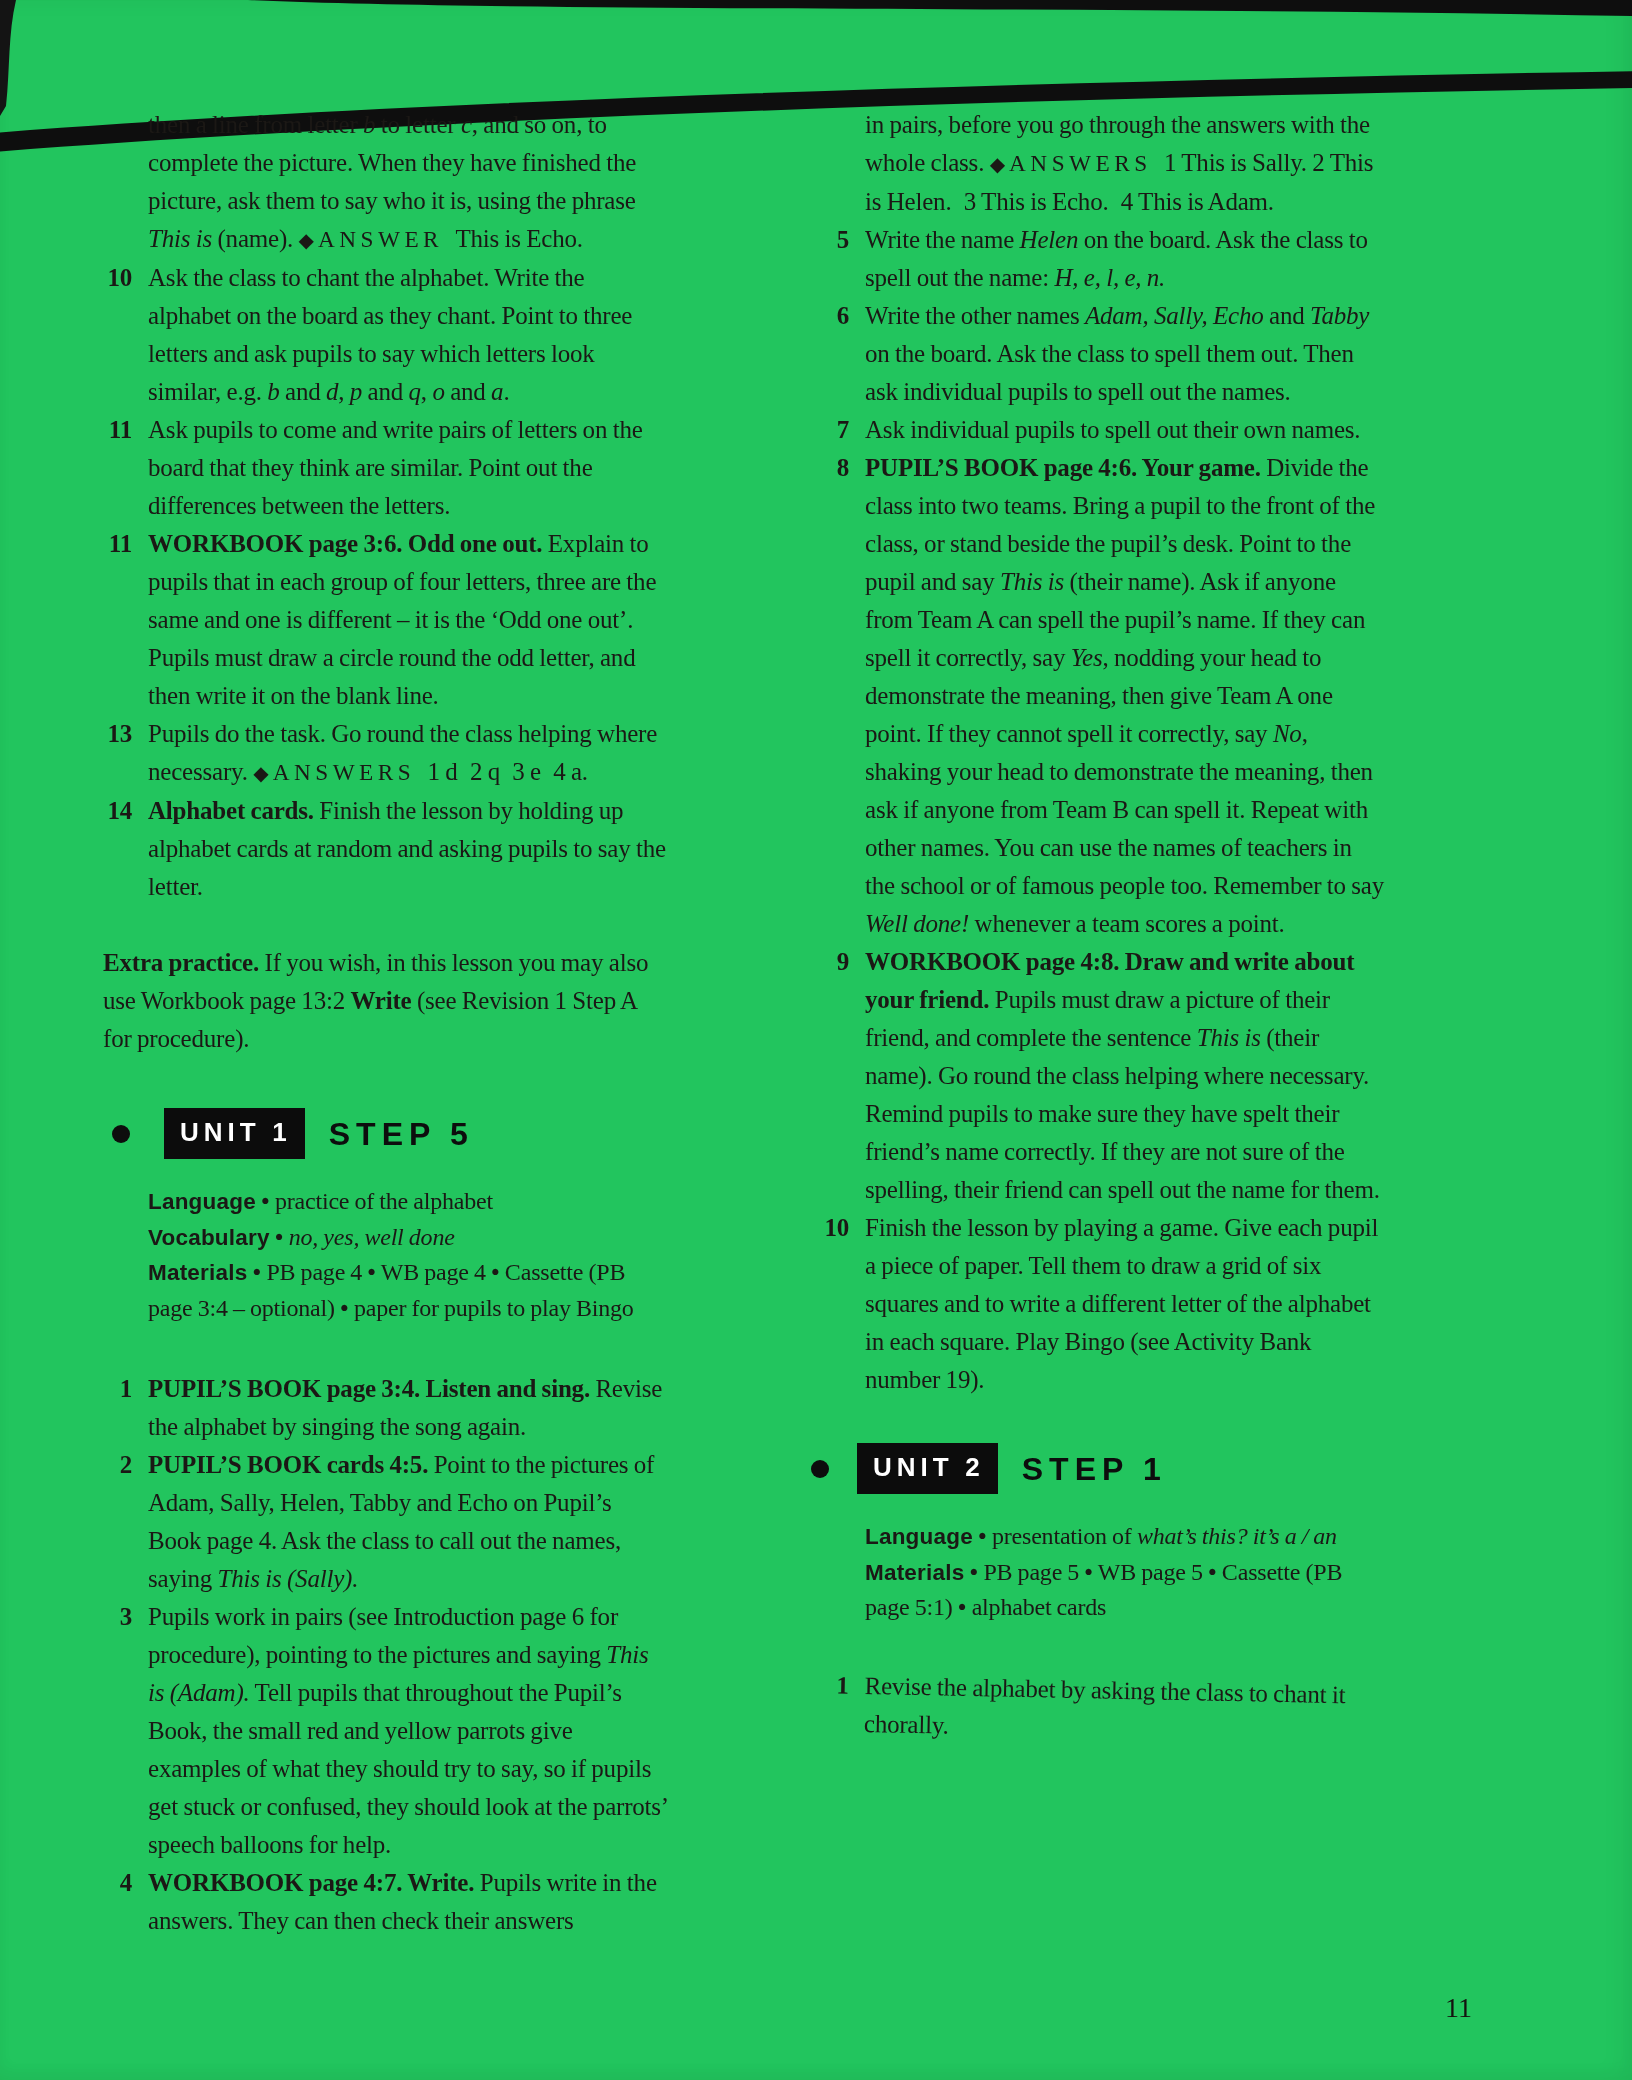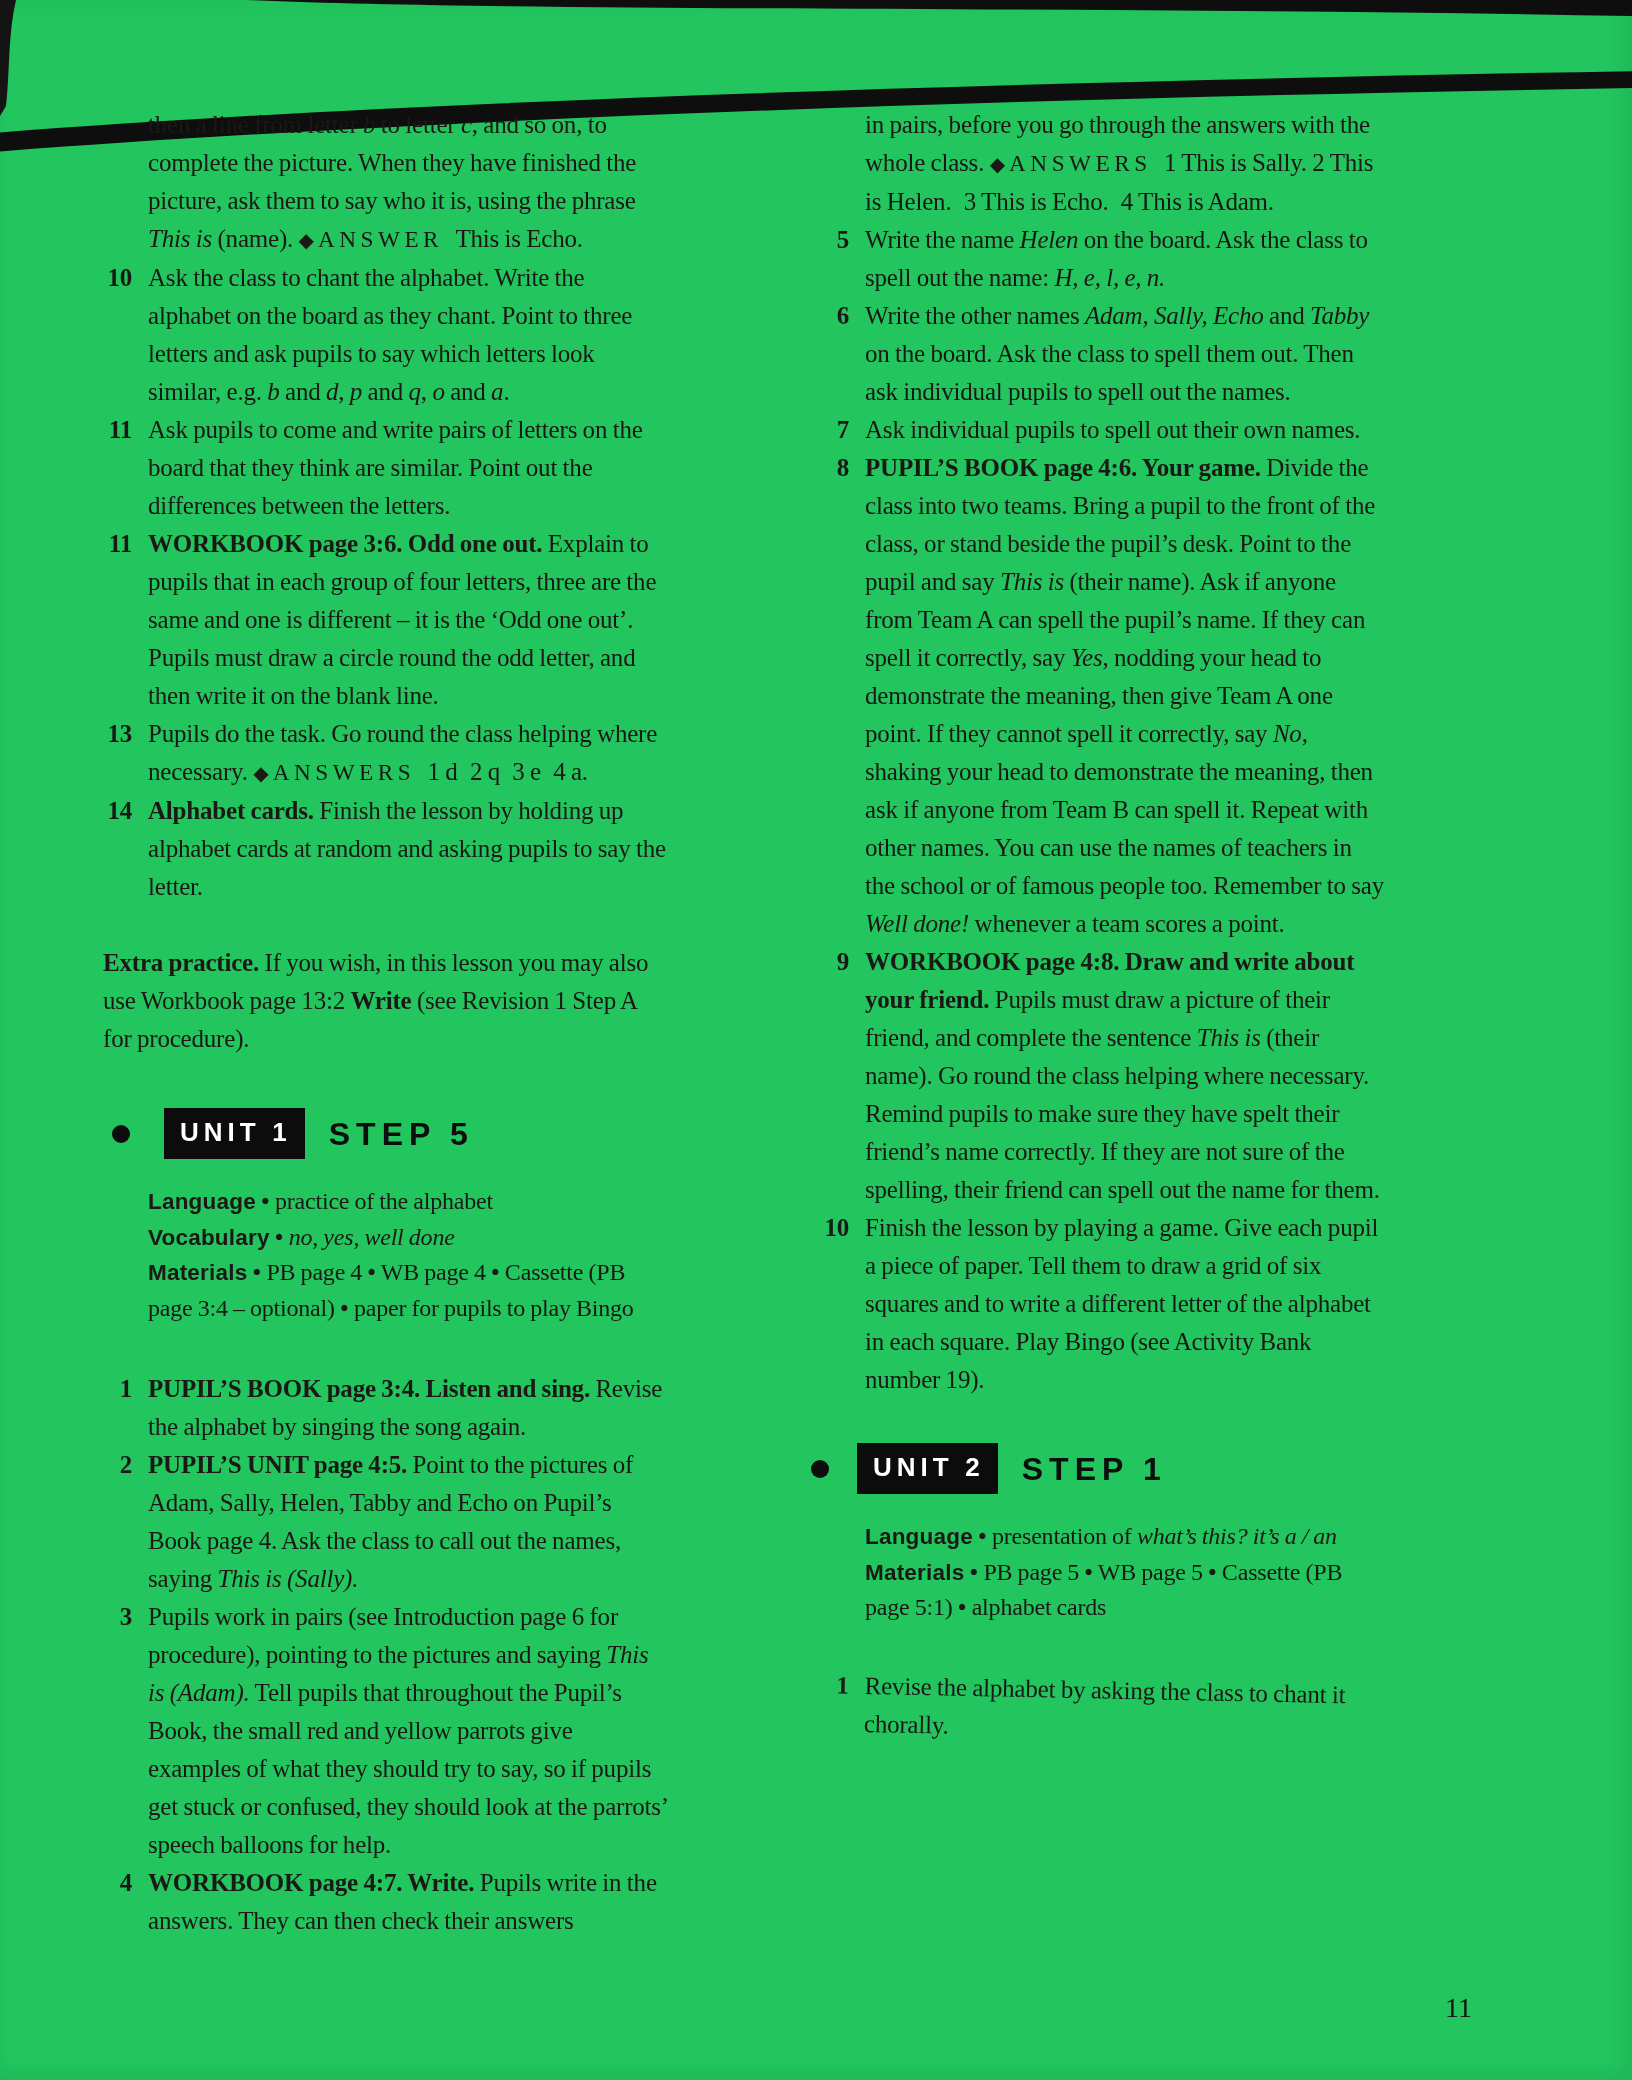--- a/index.html
+++ b/index.html
@@ -65,21 +65,21 @@
       <span class="unit-box">UNIT 1</span>
       <span class="step">STEP 5</span>
     </div>
     <div class="info">
         <div class="info-line"><span class="ilabel">Language</span> <span class="r-bu">●</span><span> practice of the alphabet</span></div>
         <div class="info-line"><span class="ilabel">Vocabulary</span> <span class="r-bu">●</span><span> </span><span class="r-i">no, yes, well done</span></div>
         <div class="info-line"><span class="ilabel">Materials</span> <span class="r-bu">●</span><span> PB page 4 </span><span class="r-bu">●</span><span> WB page 4 </span><span class="r-bu">●</span><span> Cassette (PB page 3:4 – optional) </span><span class="r-bu">●</span><span> paper for pupils to play Bingo</span></div>
       </div>
     <div class="items2">
         <div class="item"><span class="num">1</span><span><span class="r-b">PUPIL’S BOOK page 3:4. Listen and sing.</span><span> Revise the alphabet by singing the song again.</span></span></div>
-        <div class="item"><span class="num">2</span><span><span class="r-b">PUPIL’S UNIT page 4:5.</span><span> Point to the pictures of Adam, Sally, Helen, Tabby and Echo on Pupil’s Book page 4. Ask the class to call out the names, saying </span><span class="r-i">This is (Sally).</span></span></div>
+        <div class="item"><span class="num">2</span><span><span class="r-b">PUPIL’S BOOK cards 4:5.</span><span> Point to the pictures of Adam, Sally, Helen, Tabby and Echo on Pupil’s Book page 4. Ask the class to call out the names, saying </span><span class="r-i">This is (Sally).</span></span></div>
         <div class="item"><span class="num">3</span><span><span>Pupils work in pairs (see Introduction page 6 for procedure), pointing to the pictures and saying </span><span class="r-i">This is (Adam).</span><span> Tell pupils that throughout the Pupil’s Book, the small red and yellow parrots give examples of what they should try to say, so if pupils get stuck or confused, they should look at the parrots’ speech balloons for help.</span></span></div>
         <div class="item"><span class="num">4</span><span><span class="r-b">WORKBOOK page 4:7. Write.</span><span> Pupils write in the answers. They can then check their answers</span></span></div>
       </div>
   </div>
 
   <div class="col col-right">
     <p class="cont"><span>in pairs, before you go through the answers with the whole class. </span><span class="r-d">◆ </span><span class="r-sp">ANSWERS</span><span> 1 This is Sally. 2 This is Helen. 3 This is Echo. 4 This is Adam.</span></p>
     <div>
         <div class="item"><span class="num">5</span><span><span>Write the name </span><span class="r-i">Helen</span><span> on the board. Ask the class to spell out the name: </span><span class="r-i">H, e, l, e, n.</span></span></div>
         <div class="item"><span class="num">6</span><span><span>Write the other names </span><span class="r-i">Adam, Sally, Echo</span><span> and </span><span class="r-i">Tabby</span><span> on the board. Ask the class to spell them out. Then ask individual pupils to spell out the names.</span></span></div>

